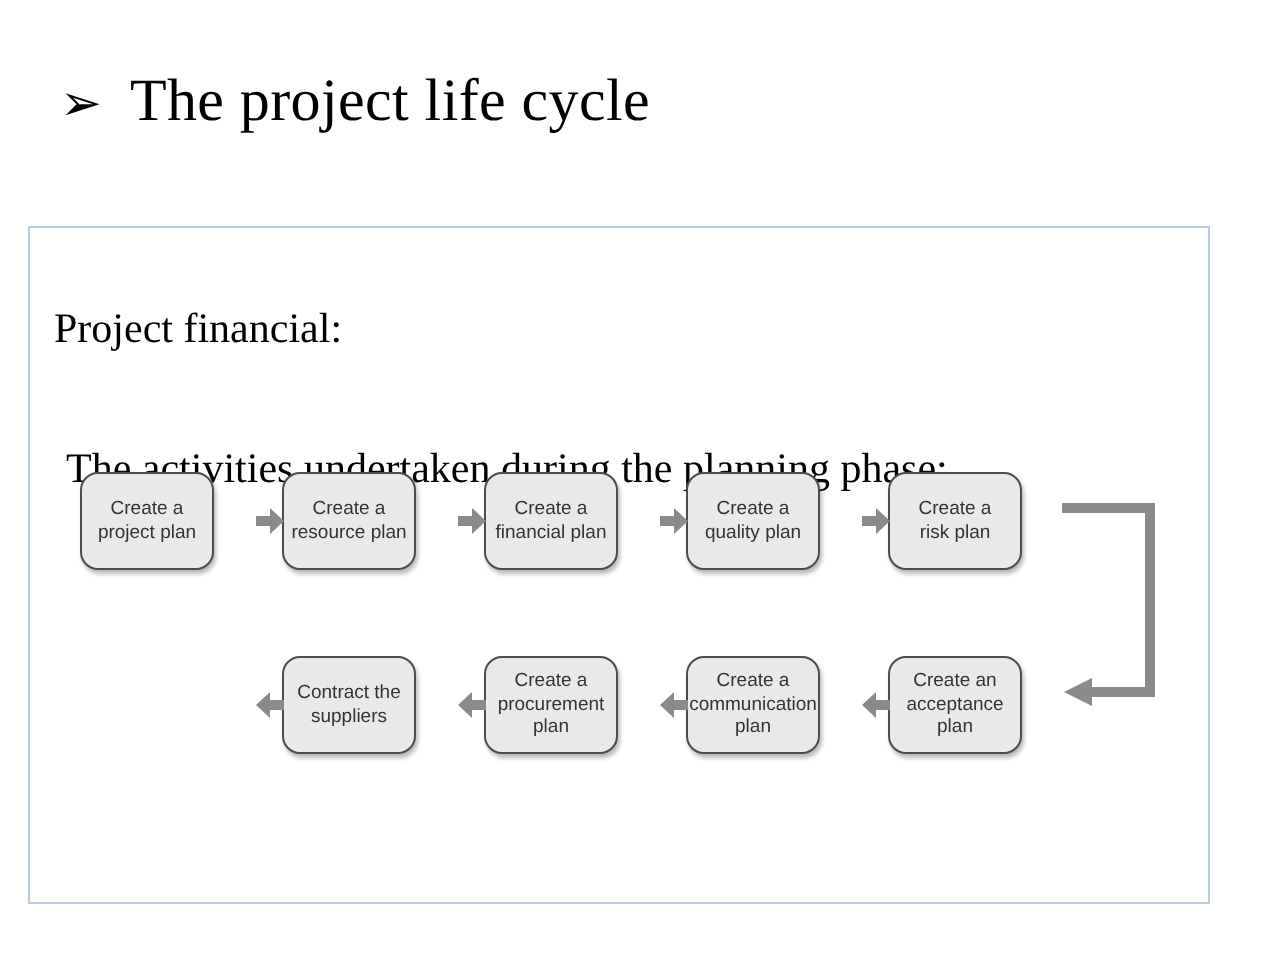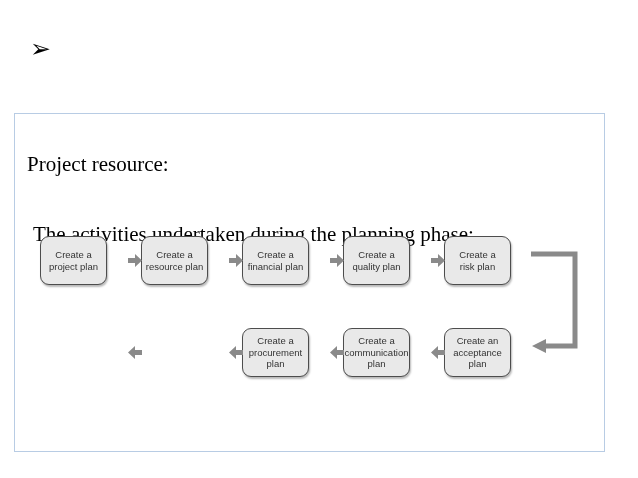--- a/index.html
+++ b/index.html
@@ -121,25 +121,26 @@
     height: 112px;
     color: #8a8a8a;
   }
   .elbow-connector svg { display: block; }
 </style>
 </head>
 <body>
 
 <div class="slide-title">
   <span class="bullet-arrow">➢</span>
+  <span class="title-text">The project life cycle</span>
 </div>
 
 <div class="content-frame">
 
-  <div class="body-line body-line-1">Project resource:</div>
+  <div class="body-line body-line-1">Project financial:</div>
   <div class="body-line body-line-2">The activities undertaken during the planning phase:</div>
 
   <div class="flow-diagram">
 
     <div class="flow-box row-top col-0">Create a<br>project plan</div>
     <div class="flow-box row-top col-1">Create a<br>resource plan</div>
     <div class="flow-box row-top col-2">Create a<br>financial plan</div>
     <div class="flow-box row-top col-3">Create a<br>quality plan</div>
     <div class="flow-box row-top col-4">Create a<br>risk plan</div>
 
@@ -157,20 +158,21 @@
       <svg viewBox="0 0 14 13">
           <polygon points="0,4 7,4 7,0 14,6.5 7,13 7,9 0,9" fill="currentColor"></polygon>
         </svg>
     </div>
     <div class="flow-arrow arrow-top ax-3">
       <svg viewBox="0 0 14 13">
           <polygon points="0,4 7,4 7,0 14,6.5 7,13 7,9 0,9" fill="currentColor"></polygon>
         </svg>
     </div>
 
+    <div class="flow-box row-bottom col-1">Contract the<br>suppliers</div>
     <div class="flow-box row-bottom col-2">Create a<br>procurement<br>plan</div>
     <div class="flow-box row-bottom col-3">Create a<br>communication<br>plan</div>
     <div class="flow-box row-bottom col-4">Create an<br>acceptance<br>plan</div>
 
     <div class="flow-arrow arrow-bottom ax-0">
       <svg viewBox="0 0 14 13">
           <polygon points="14,4 7,4 7,0 0,6.5 7,13 7,9 14,9" fill="currentColor"></polygon>
         </svg>
     </div>
     <div class="flow-arrow arrow-bottom ax-1">

